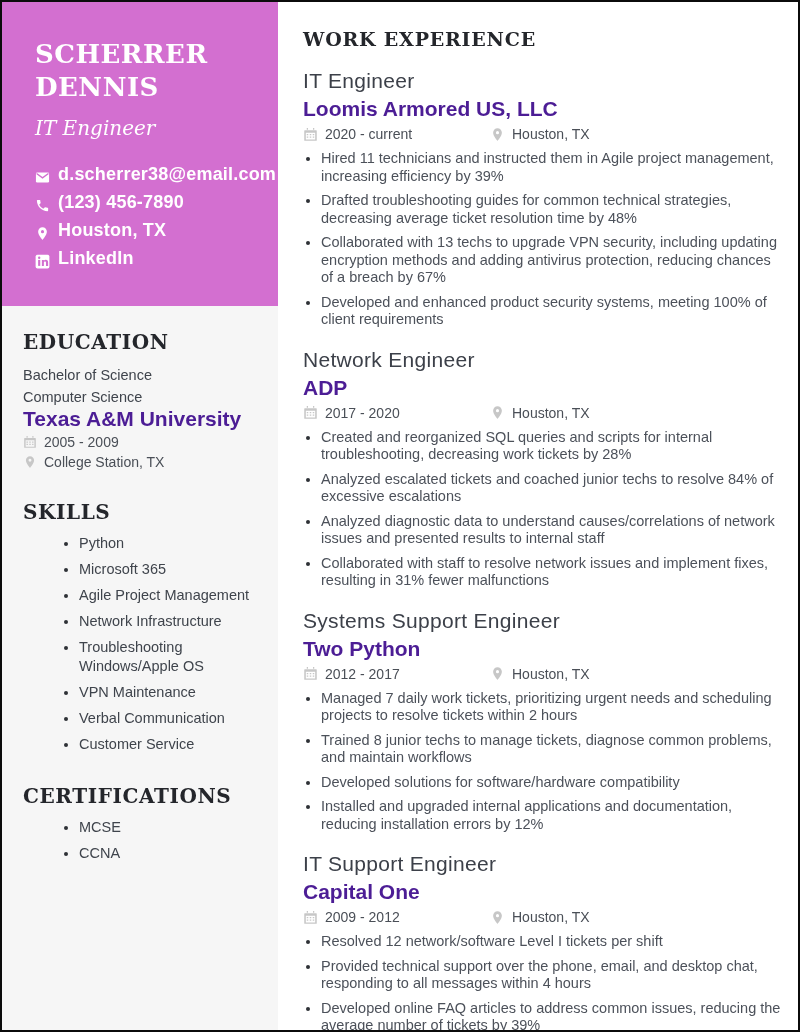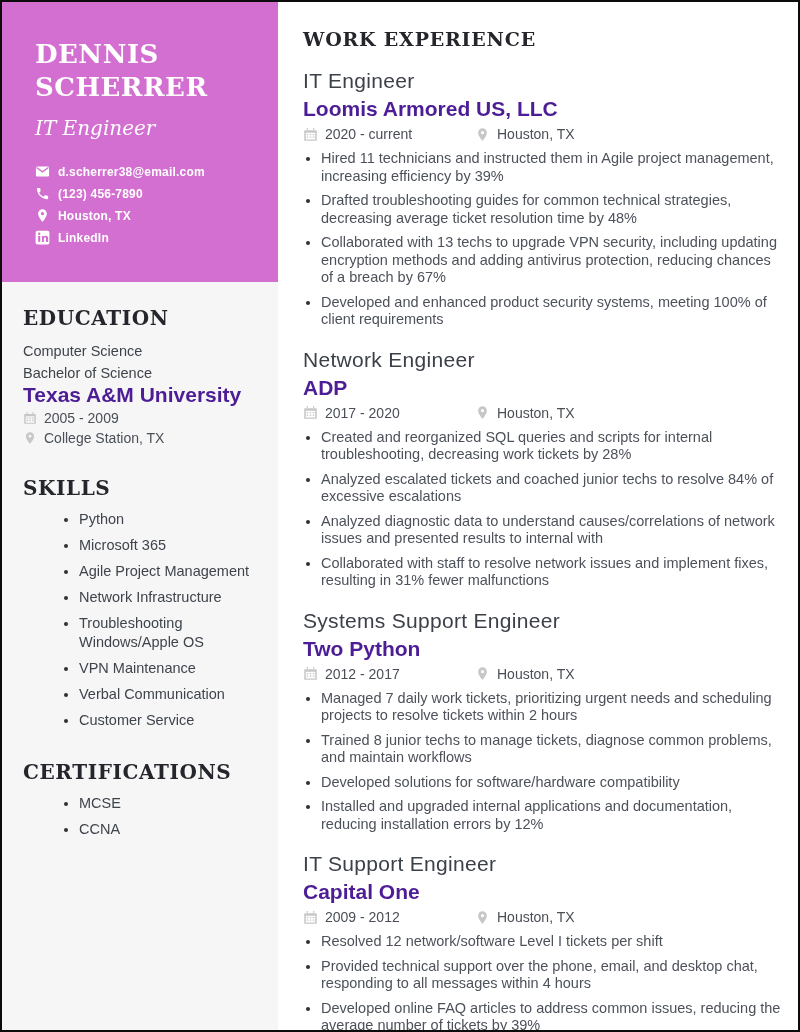--- a/index.html
+++ b/index.html
@@ -22,21 +22,21 @@
   }
   .person-name {
     font-family:"DejaVu Serif","Liberation Serif",serif;
     font-weight:bold; font-size:26px; line-height:33px; letter-spacing:0.5px;
   }
   .person-title {
     font-family:"DejaVu Serif","Liberation Serif",serif;
     font-style:italic; font-size:20px; margin-top:12px;
   }
   .contact-list { margin-top:24px; }
-  .contact-row { display:flex; align-items:flex-end; margin-bottom:7px; font-size:12px; font-weight:bold; letter-spacing:0.2px; }
+  .contact-row { display:flex; align-items:flex-end; margin-bottom:7px; font-size:18px; font-weight:bold; letter-spacing:0.2px; }
   .contact-row .ci { width:15px; height:15px; margin-right:8px; flex:0 0 15px; }
   .underlined { }
   .sidebar-body { padding:24px 18px 20px 21px; color:#464b54; }
   .side-heading {
     font-family:"DejaVu Serif","Liberation Serif",serif;
     font-weight:bold; font-size:20px; color:#24262b; letter-spacing:0.6px;
   }
   .edu-line { font-size:14.5px; line-height:22px; color:#3f444c; }
   .edu-block { margin-top:10px; }
   .accent-text { color:#4c1d95; font-weight:bold; font-size:21px; line-height:22px; }
@@ -48,21 +48,21 @@
   .side-section { margin-top:30px; }
   
   .main { flex:1; background:#fff; padding:26px 14px 10px 25px; color:#4c515a; }
   .main-heading {
     font-family:"DejaVu Serif","Liberation Serif",serif;
     font-weight:bold; font-size:19px; color:#24262b; letter-spacing:0.8px;
   }
   .job { margin-top:19px; }
   .job-title { font-size:21px; font-weight:500; color:#3c4049; letter-spacing:0.3px; }
   .job-company { margin-top:5px; }
-  .job-meta { display:flex; align-items:center; margin-top:6px; font-size:14px; color:#4a4f57; }
+  .job-meta { display:flex; align-items:center; margin-top:6px; font-size:14px; color:#4a4f57;gap:15px; }
   .job-meta .meta-item { display:flex; align-items:center; }
   .job-meta .meta-item:first-child { width:172px; }
   .job-meta .mi { width:15px; height:15px; margin-right:7px; flex:0 0 15px; color:#c7c7c7; }
   .job-bullets { margin:8px 0 0 18px; }
   .job-bullets li { font-size:14.5px; line-height:17.5px; margin-bottom:7px; color:#4c515a; }
   .job-bullets li::marker { color:#2e3136; }
 </style>
 </head>
 <body>
 
@@ -90,22 +90,22 @@
       <path fill="currentColor" d="M6 11h2.4v2.2H6zM10.8 11h2.4v2.2h-2.4zM15.6 11H18v2.2h-2.4zM6 15h2.4v2.2H6zM10.8 15h2.4v2.2h-2.4zM15.6 15H18v2.2h-2.4z"></path>
     </symbol>
   </defs>
 </svg>
 
 <div class="page">
 
   <aside class="sidebar">
     <div class="sidebar-header">
       <div class="person-name">
+        <div>SCHERRER</div>
         <div>DENNIS</div>
-        <div>SCHERRER</div>
       </div>
       <div class="person-title">IT Engineer</div>
       <div class="contact-list">
         <div class="contact-row">
           <svg class="ci" style="color:#fff">
               <use href="#sym-envelope"></use>
             </svg>
           <span>d.scherrer38@email.com</span>
         </div>
         <div class="contact-row">
@@ -127,22 +127,22 @@
           <span class="underlined">LinkedIn</span>
         </div>
       </div>
     </div>
 
     <div class="sidebar-body">
 
       <section>
         <h2 class="side-heading">EDUCATION</h2>
         <div class="edu-block">
+          <div class="edu-line">Bachelor of Science</div>
           <div class="edu-line">Computer Science</div>
-          <div class="edu-line">Bachelor of Science</div>
           <div class="accent-text">Texas A&amp;M University</div>
           <div class="icon-row">
             <svg class="mi">
                 <use href="#sym-calendar"></use>
               </svg>
             <span>2005 - 2009</span>
           </div>
           <div class="icon-row">
             <svg class="mi">
                 <use href="#sym-pin"></use>
@@ -217,21 +217,21 @@
         <span class="meta-item">
           <svg class="mi">
               <use href="#sym-pin"></use>
             </svg>
           <span>Houston, TX</span>
         </span>
       </div>
       <ul class="job-bullets">
         <li>Created and reorganized SQL queries and scripts for internal troubleshooting, decreasing work tickets by 28%</li>
         <li>Analyzed escalated tickets and coached junior techs to resolve 84% of excessive escalations</li>
-        <li>Analyzed diagnostic data to understand causes/correlations of network issues and presented results to internal with</li>
+        <li>Analyzed diagnostic data to understand causes/correlations of network issues and presented results to internal staff</li>
         <li>Collaborated with staff to resolve network issues and implement fixes, resulting in 31% fewer malfunctions</li>
       </ul>
     </section>
 
     <section class="job">
       <h3 class="job-title">Systems Support Engineer</h3>
       <div class="accent-text job-company">Two Python</div>
       <div class="job-meta">
         <span class="meta-item">
           <svg class="mi">

